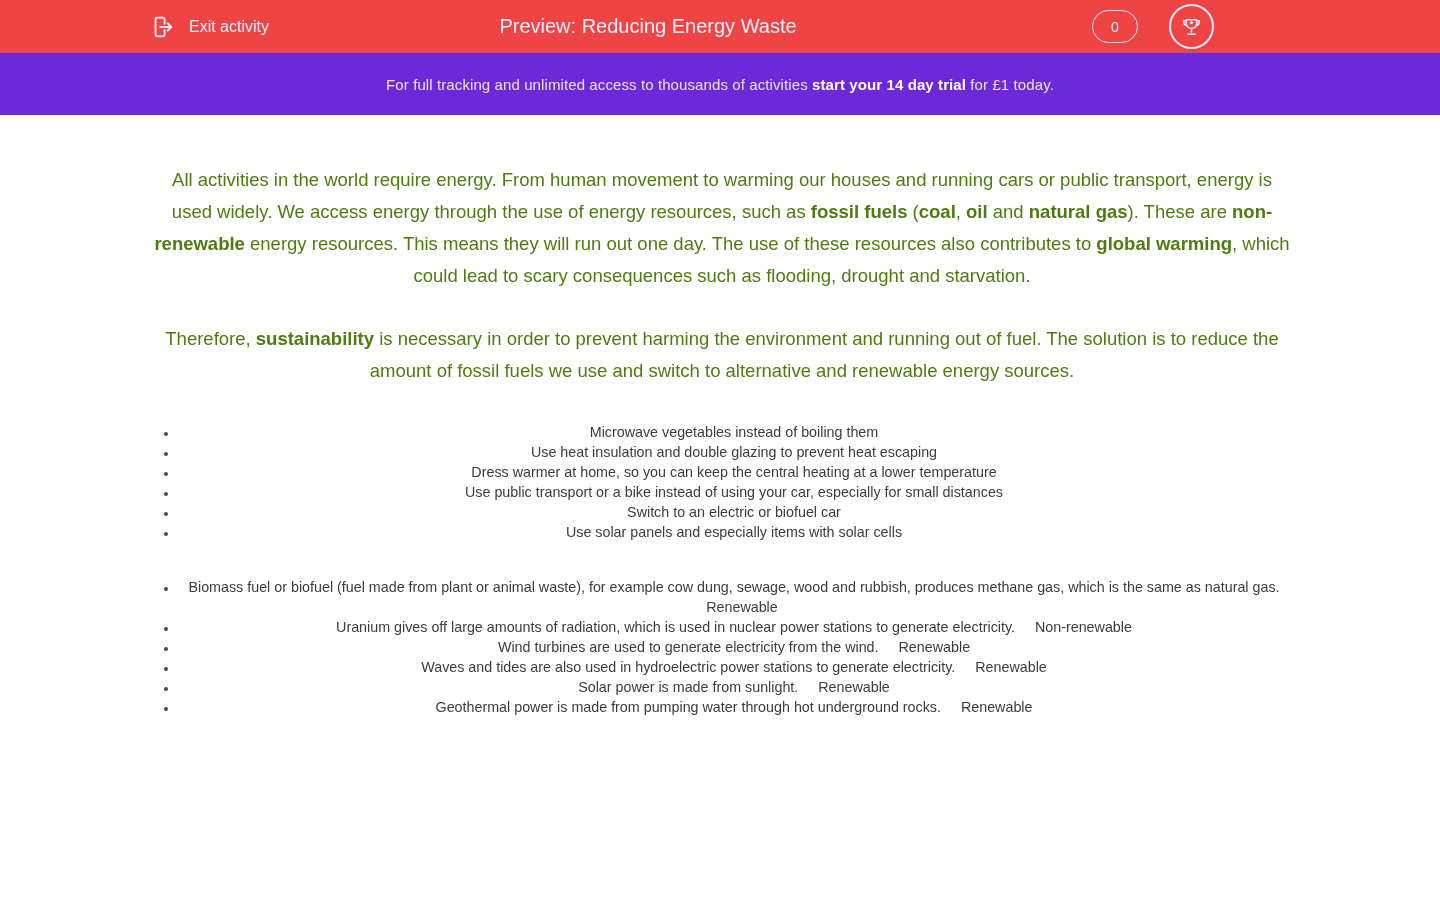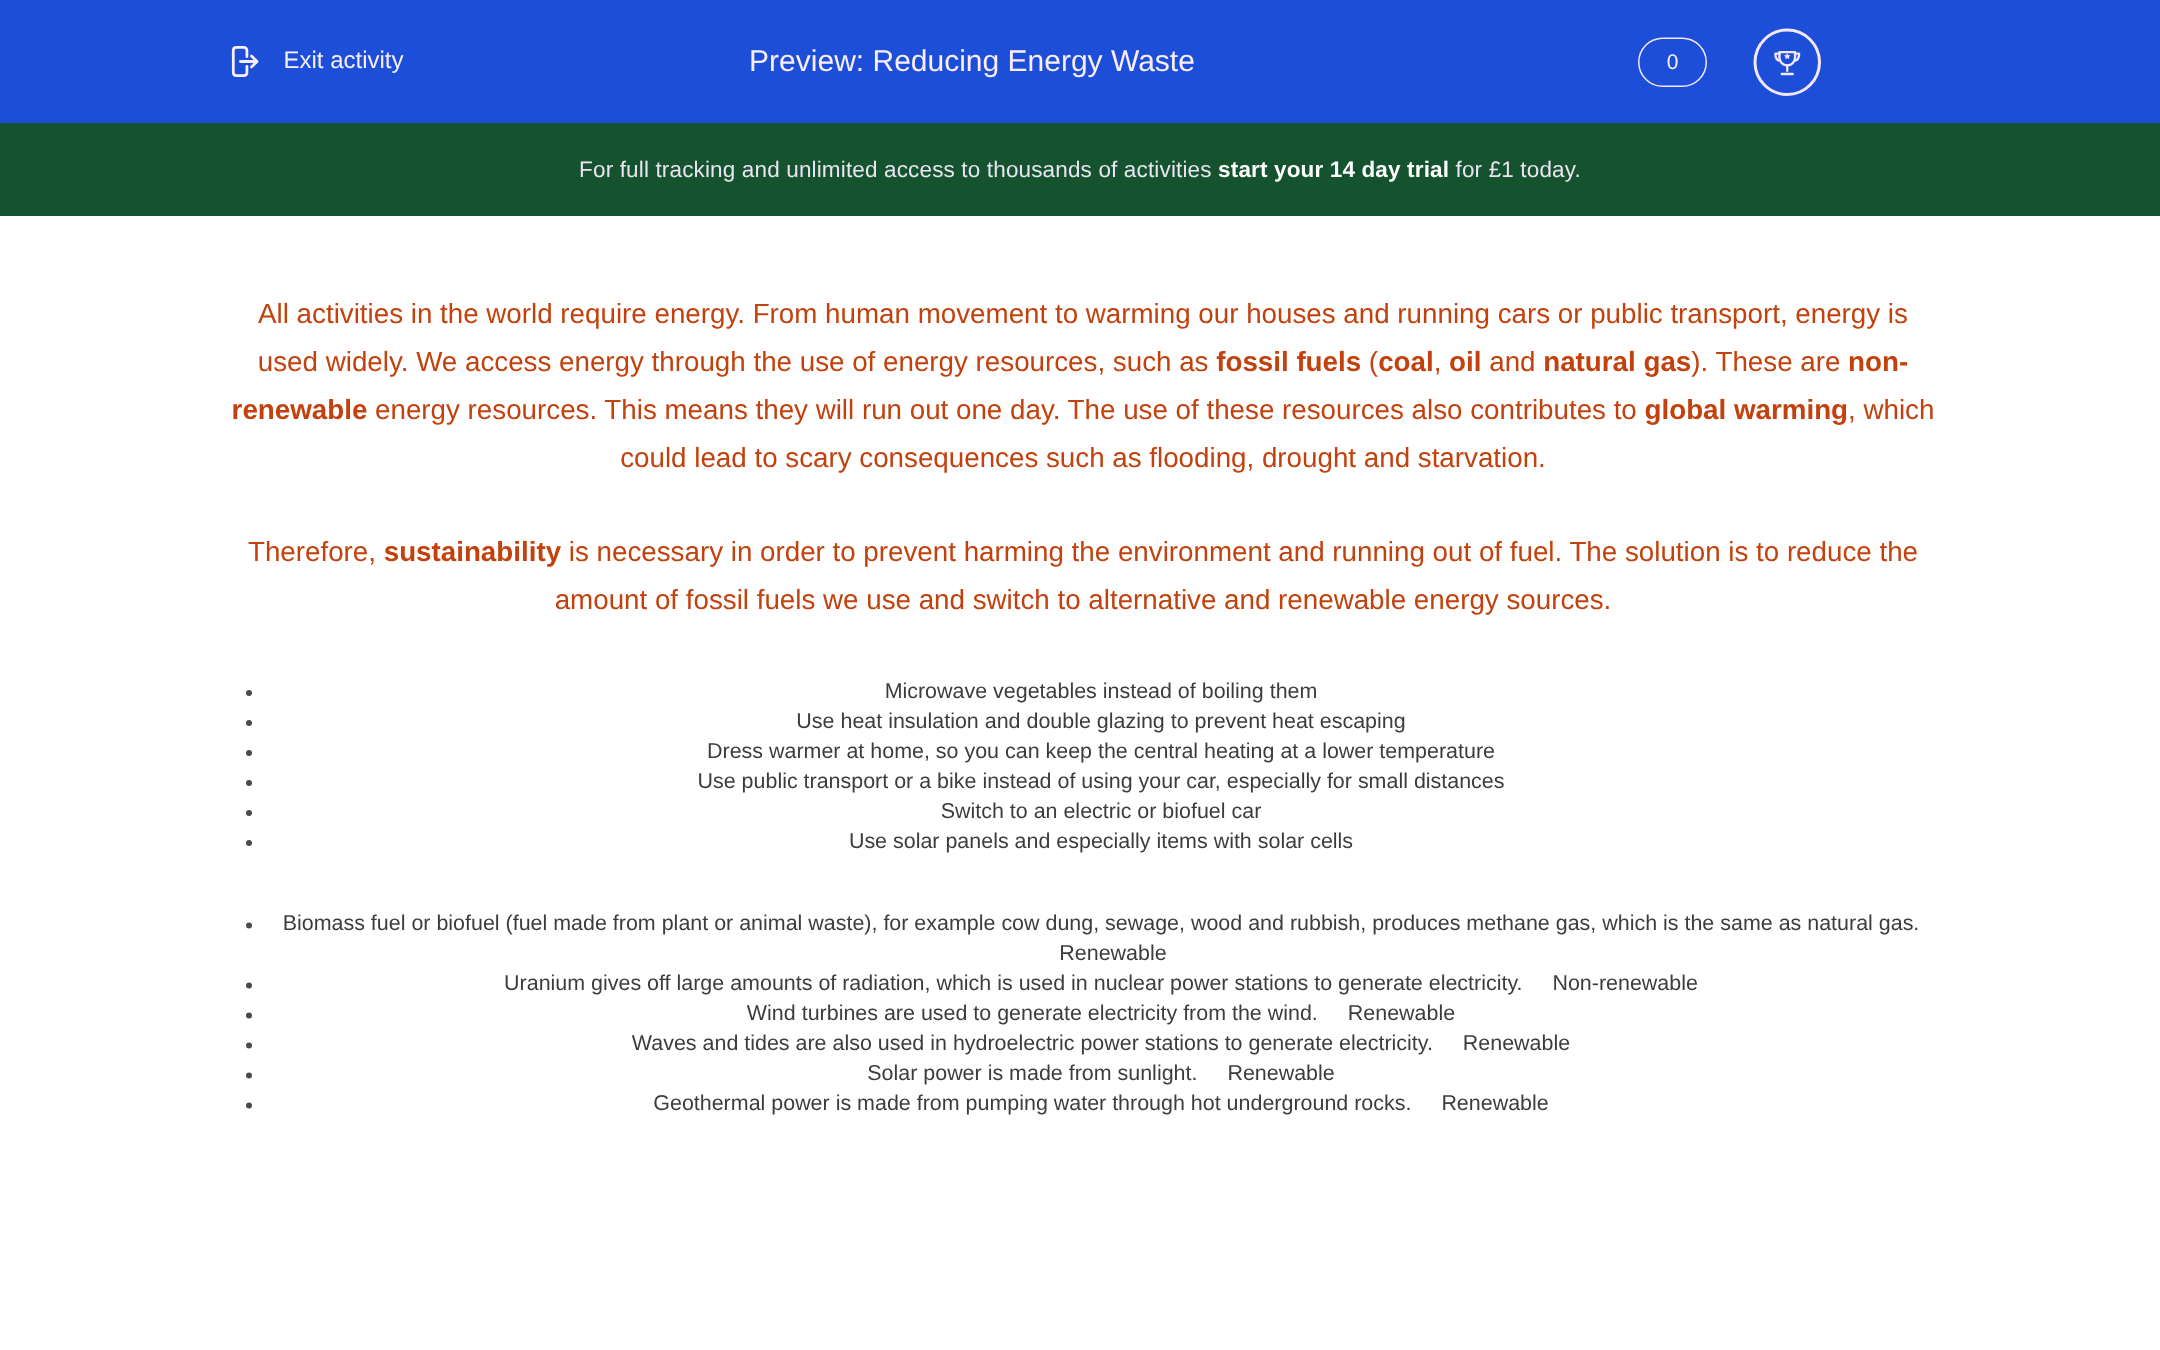--- a/index.html
+++ b/index.html
@@ -6,22 +6,22 @@
   html, body { margin: 0; padding: 0; }
   body {
     width: 1440px; height: 900px;
     background: #ffffff;
     font-family: "Liberation Sans", "DejaVu Sans", sans-serif;
     overflow: hidden;
   }
 
   
   .topbar {
-    height: 82px;
-    background: #1d4ed8;
+    height: 53px;
+    background: #ef4444;
     display: flex;
     align-items: center;
     padding: 0 0 0 150px;
     color: #f8eefe;
     position: relative;
   }
   .exit-btn {
     display: flex; align-items: center; gap: 13px;
     background: none; border: none; padding: 0;
     color: #f8eefe; font-size: 16px;
@@ -57,39 +57,39 @@
     border: 2px solid #f3e6ff;
     border-radius: 50%;
     display: flex; align-items: center; justify-content: center;
     cursor: pointer;
     background: transparent;
   }
 
   
   .trialbar {
     height: 62px;
-    background: #14532d;
+    background: #6d28d9;
     display: flex; align-items: center; justify-content: center;
     font-size: 15px;
     color: #e9e5f2;
     letter-spacing: 0.1px;
   }
   .trialbar b { color: #ffffff; font-weight: 700; }
 
   
   main {
     width: 1140px;
     margin: 0 auto;
     padding-top: 49px;
     text-align: center;
   }
   .para {
     font-size: 18.5px;
     line-height: 32px;
-    color: #c2410c;
+    color: #4d7c0f;
     margin: 0 0 31px 4px;
   }
   .para b { font-weight: 700; }
 
   .section-heading {
     font-size: 19px;
     font-weight: 400;
     color: #29244c;
     text-decoration: underline;
     text-underline-offset: 3px;

